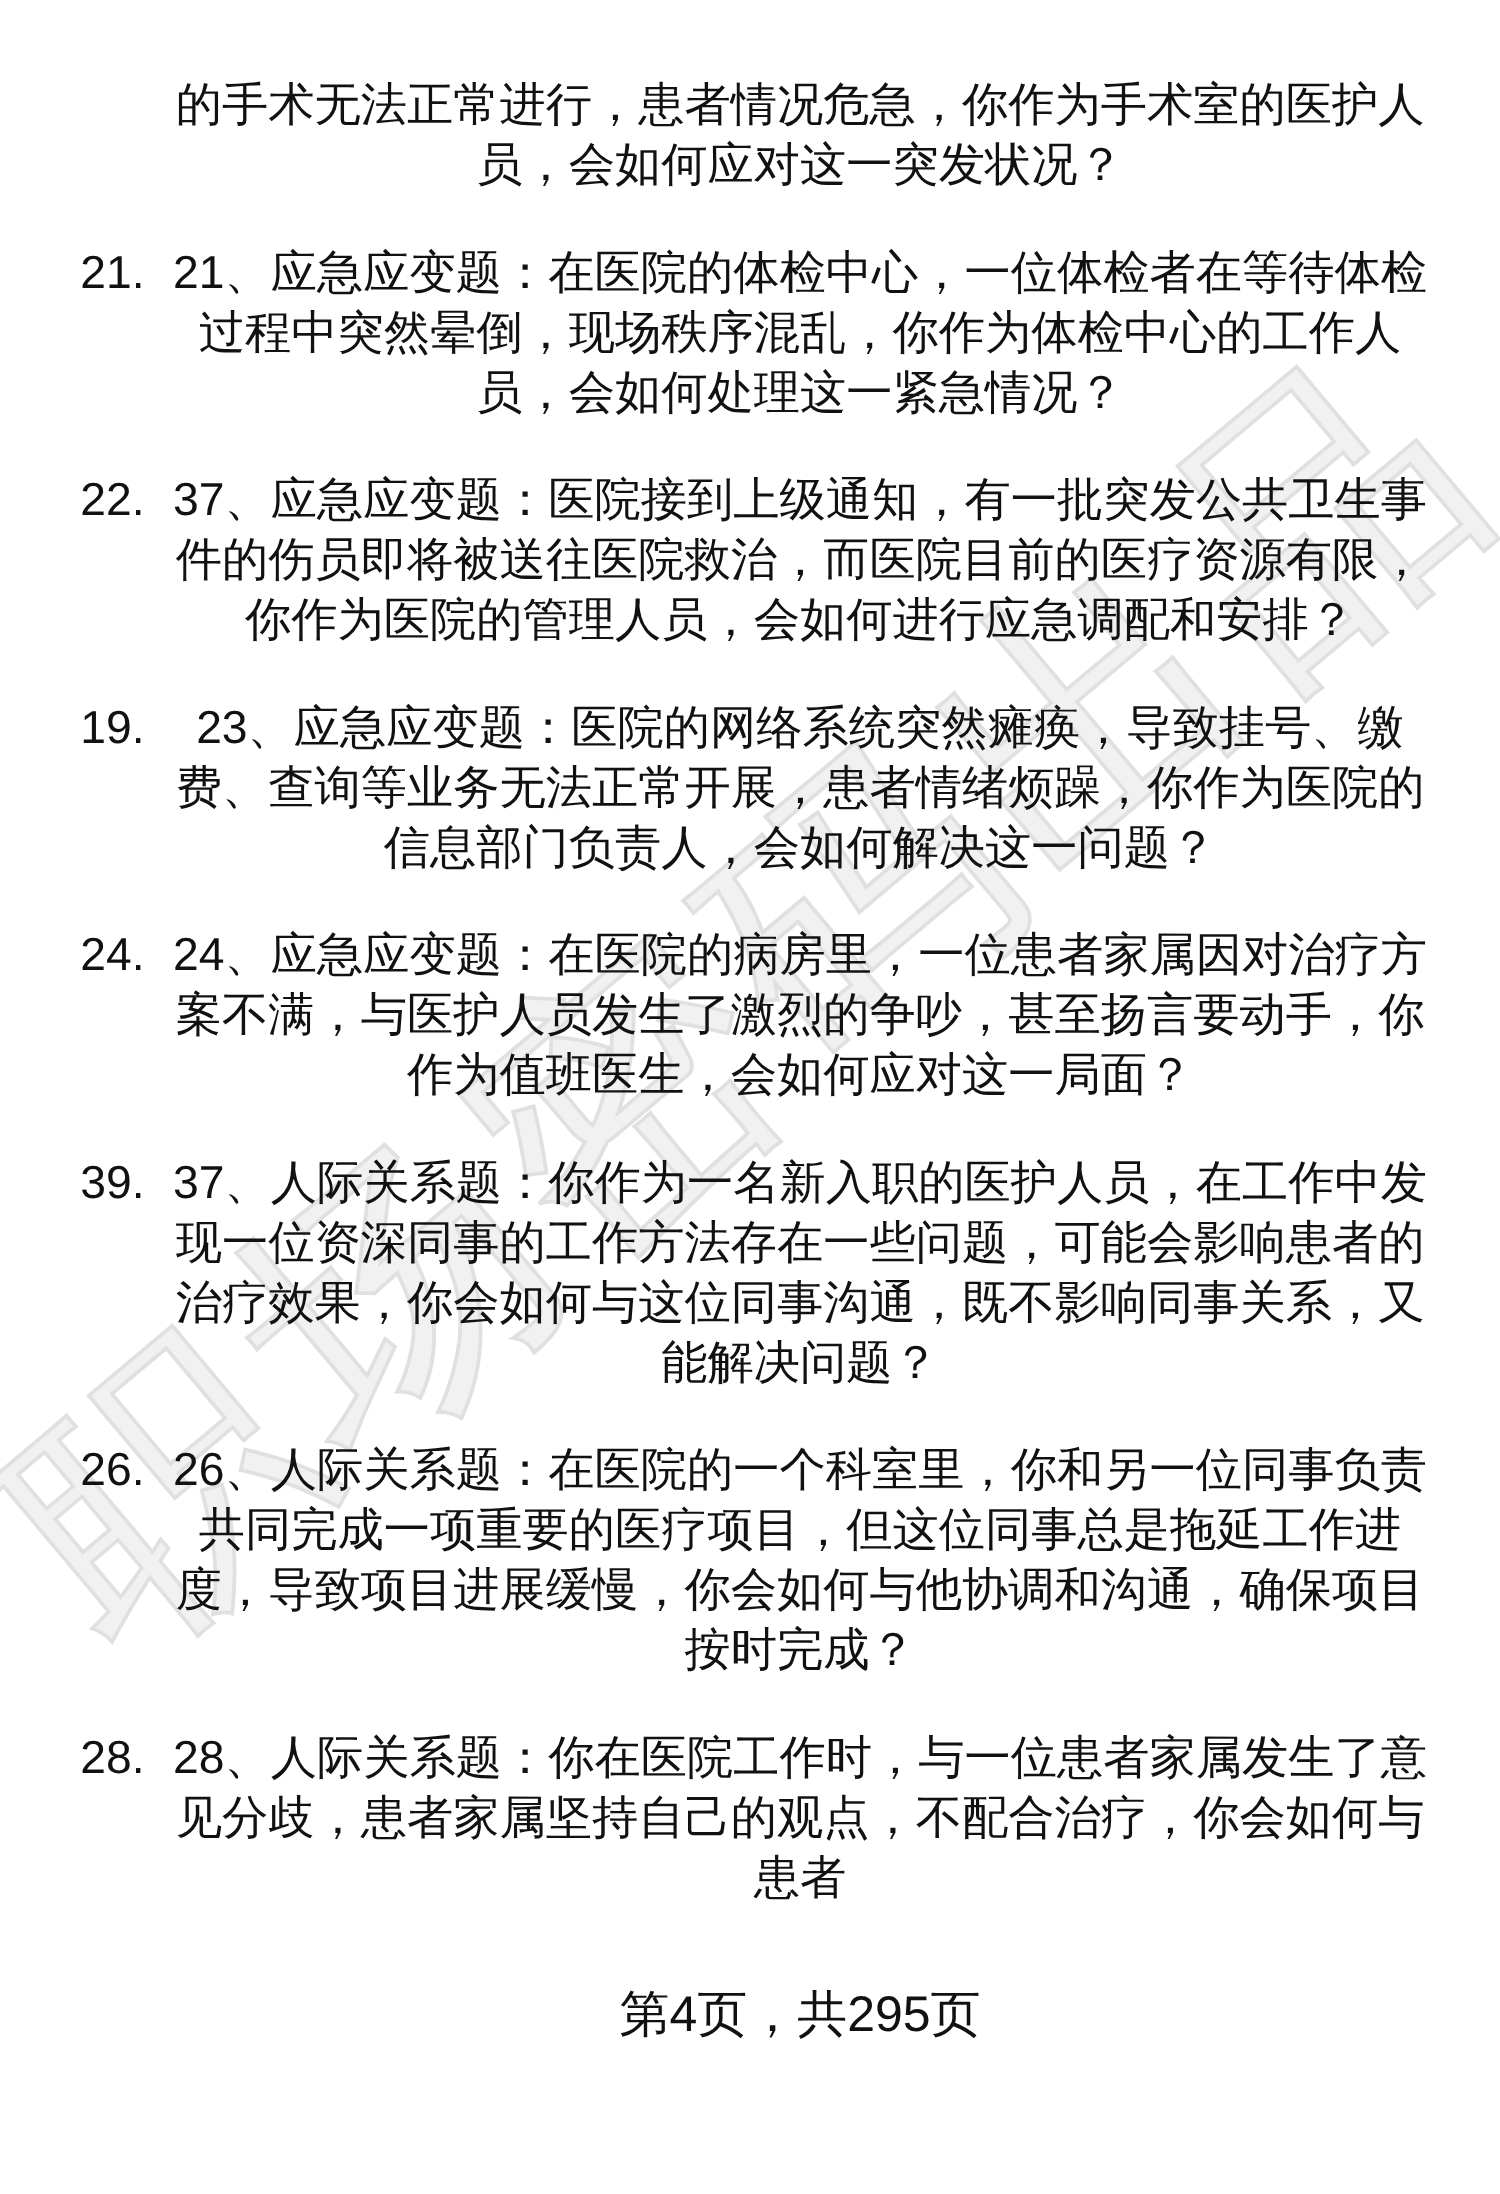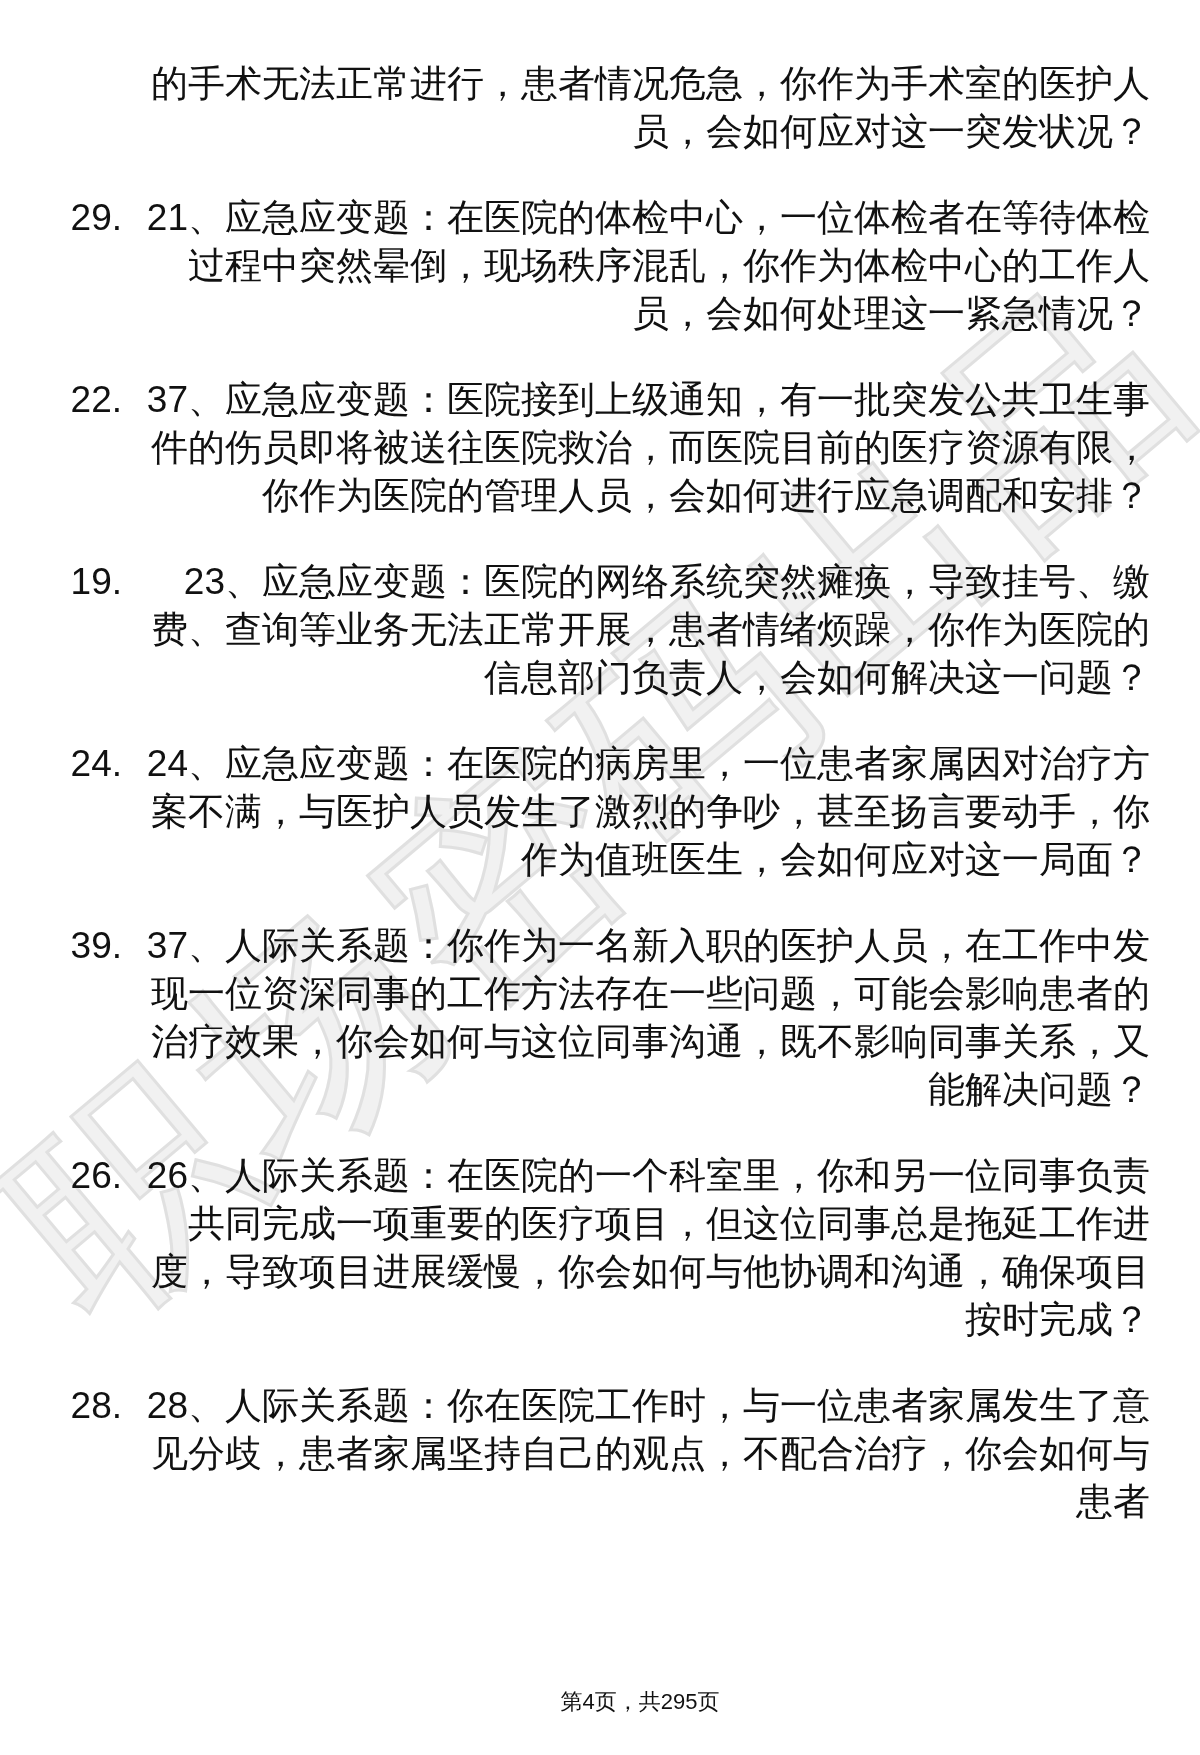--- a/index.html
+++ b/index.html
@@ -35,21 +35,21 @@
     pointer-events: none;
   }
   .content {
     position: absolute;
     left: 130px;
     top: 60px;
     width: 1020px;
     font-size: 37px;
     line-height: 48px;
     z-index: 1;
-    text-align: right;
+    text-align: center;
   }
   .para {
     margin: 0 0 38px 0;
   }
   .item {
     position: relative;
     margin: 0 0 38px 0;
   }
   .item:last-child {
     margin-bottom: 0;
@@ -58,42 +58,42 @@
   .marker {
     position: absolute;
     left: -72px;
     top: 0;
     width: 64px;
     white-space: nowrap;
   }
   .footer {
     position: absolute;
     left: 130px;
-    top: 1678px;
+    top: 1588px;
     width: 1020px;
-    font-size: 22px;
+    font-size: 40px;
     line-height: 48px;
     text-align: center;
     z-index: 1;
   }
 </style>
 </head>
 <body>
 
 <div class="page">
 
   <div class="watermark">职场密码出品</div>
 
   <div class="content">
 
     <p class="para">的手术无法正常进行，患者情况危急，你作为手术室的医护人员，会如何应对这一突发状况？</p>
 
     <div id="question-list">
   <div class="item">
-    <span class="marker">29.</span>
+    <span class="marker">21.</span>
     <span class="text">21、应急应变题：在医院的体检中心，一位体检者在等待体检过程中突然晕倒，现场秩序混乱，你作为体检中心的工作人员，会如何处理这一紧急情况？</span>
   </div>
 
   <div class="item">
     <span class="marker">22.</span>
     <span class="text">37、应急应变题：医院接到上级通知，有一批突发公共卫生事件的伤员即将被送往医院救治，而医院目前的医疗资源有限，你作为医院的管理人员，会如何进行应急调配和安排？</span>
   </div>
 
   <div class="item">
     <span class="marker">19.</span>

